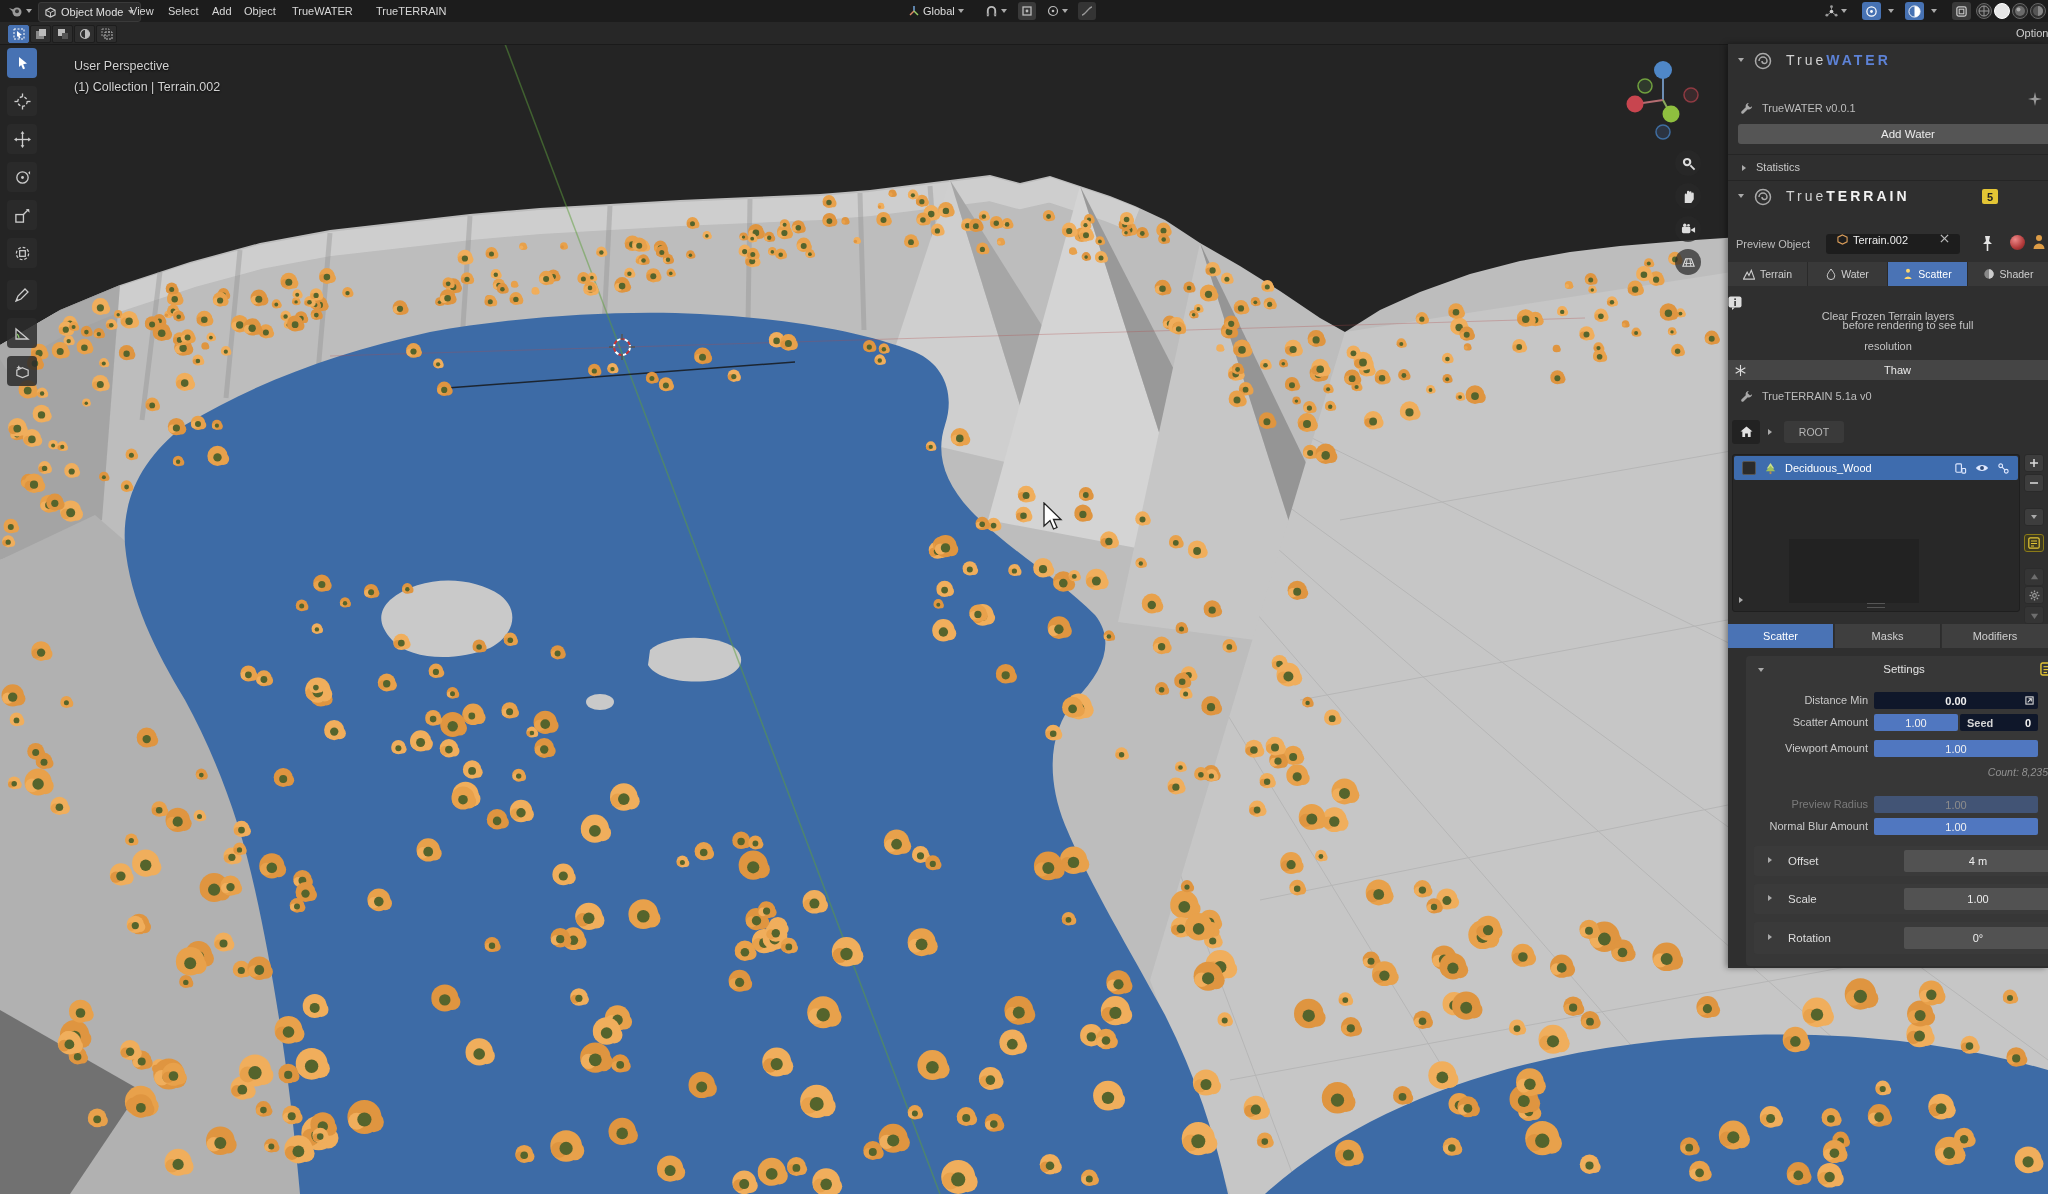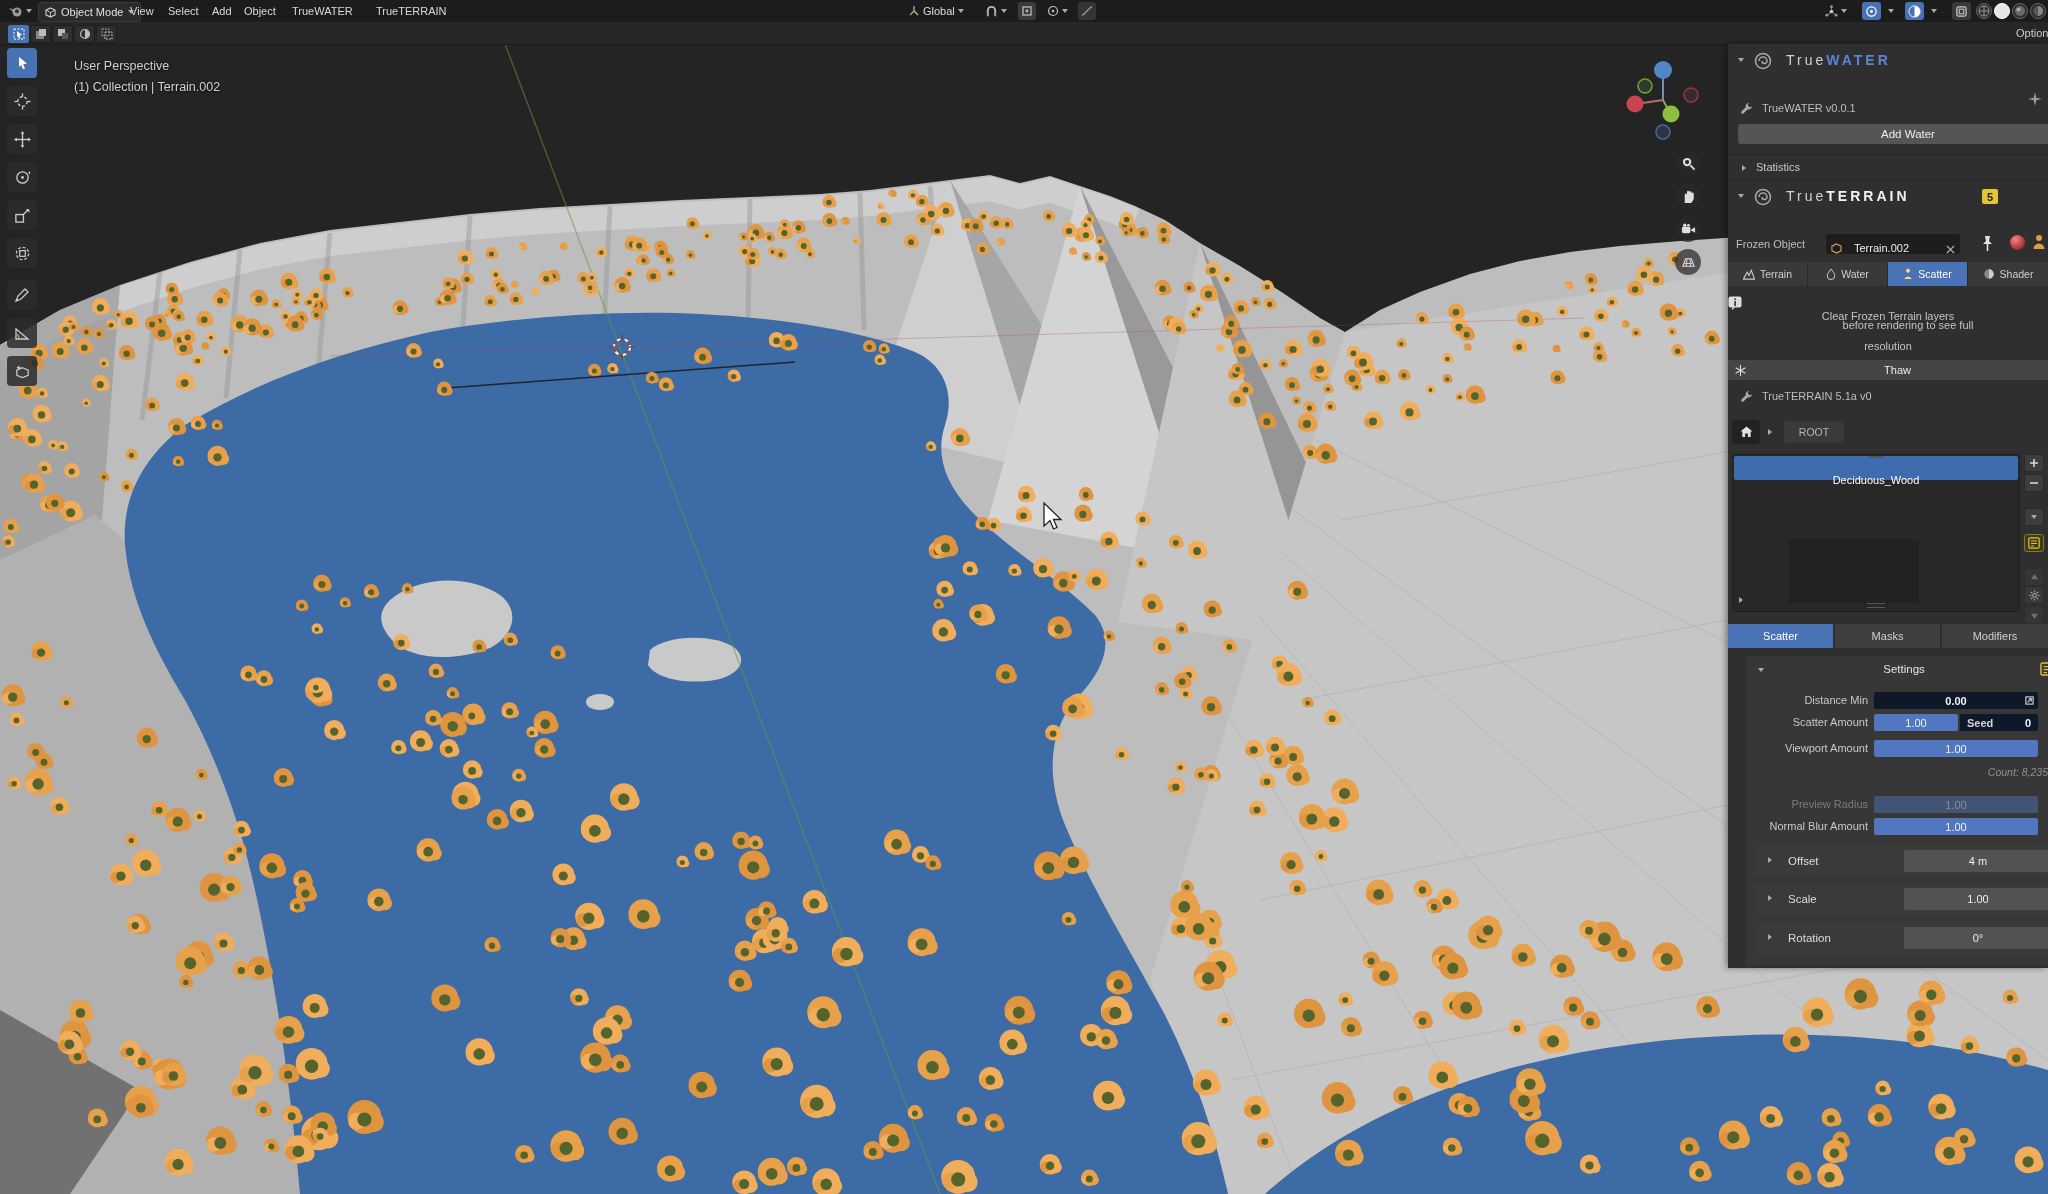--- a/index.html
+++ b/index.html
@@ -3930,22 +3930,22 @@
     <span class="chev p-abs" style="left:10px;top:150px;"></span>
     <svg class="p-abs" style="left:26px;top:144px;" width="18" height="18" viewBox="0 0 18 18">
       <circle cx="9" cy="9" r="7.5" fill="none" stroke="#aaa" stroke-width="1.5"></circle>
         <path d="M5,9 a4,4 0 0 1 8,0 a2.5,2.5 0 0 1 -5,0" fill="none" stroke="#aaa" stroke-width="1.5"></path>
     </svg>
     <div class="p-abs" style="left:58px;top:144px;font-size:14px;">
       <span class="spacey" style="color:#d2d2d2;">True</span><span class="spacey" style="color:#f2f2f2;font-weight:bold;">TERRAIN</span>
     </div>
     <div class="p-abs" style="left:254px;top:145px;width:16px;height:15px;background:#e3c535;border-radius:2px;color:#222;font-weight:bold;font-size:11px;display:flex;align-items:center;justify-content:center;">5</div>
 
-    <div class="p-abs" style="left:8px;top:194px;color:#bdbdbd;">Frozen Object</div>
-    <div class="p-abs" style="left:98px;top:190px;width:134px;height:20px;background:#1d1d1d;border-radius:3px;display:flex;align-items:flex-end;padding:0 5px;box-sizing:border-box;gap:12px;">
+    <div class="p-abs" style="left:8px;top:194px;color:#bdbdbd;">Preview Object</div>
+    <div class="p-abs" style="left:98px;top:190px;width:134px;height:20px;background:#1d1d1d;border-radius:3px;display:flex;align-items:flex-start;padding:0 11px;box-sizing:border-box;gap:5px;">
       <svg width="11" height="11" viewBox="0 0 12 12">
         <path d="M6,1 L11,3.5 L11,8.5 L6,11 L1,8.5 L1,3.5 Z" fill="none" stroke="#d89c5a" stroke-width="1.2"></path>
       </svg>
       <span style="flex:1;color:#ededed;">Terrain.002</span>
       <svg width="9" height="9" viewBox="0 0 10 10">
         <line x1="1" y1="1" x2="9" y2="9" stroke="#bbb" stroke-width="1.4"></line>
           <line x1="9" y1="1" x2="1" y2="9" stroke="#bbb" stroke-width="1.4"></line>
       </svg>
     </div>
     <svg class="p-abs" style="left:252px;top:191px;" width="15" height="17" viewBox="0 0 15 17">
@@ -4014,21 +4014,21 @@
 
     <div class="p-abs" style="left:4px;top:376px;width:28px;height:24px;background:#222;border-radius:3px;display:flex;align-items:center;justify-content:center;">
       <svg width="13" height="12" viewBox="0 0 14 13">
         <path d="M7,0.5 L13.5,6 L11.5,6 L11.5,12 L8.5,12 L8.5,8 L5.5,8 L5.5,12 L2.5,12 L2.5,6 L0.5,6 Z" fill="#e2e2e2"></path>
       </svg>
     </div>
     <span class="chev-r p-abs" style="left:40px;top:385px;"></span>
     <div class="p-abs" style="left:56px;top:377px;width:60px;height:22px;background:#3a3a3a;border-radius:3px;display:flex;align-items:center;justify-content:center;color:#b5b5b5;font-size:10.5px;">ROOT</div>
 
     <div class="p-abs" style="left:4px;top:410px;width:288px;height:158px;background:#282828;border:1px solid #1f1f1f;border-radius:3px;box-sizing:border-box;">
-      <div class="p-abs" style="left:1px;top:1px;width:284px;height:24px;background:#3e6cae;border-radius:2px;display:flex;align-items:center;gap:8px;padding:0 8px;box-sizing:border-box;flex-direction:column;">
+      <div class="p-abs" style="left:1px;top:1px;width:284px;height:24px;background:#3e6cae;border-radius:2px;display:flex;align-items:center;gap:8px;padding:0 8px;box-sizing:border-box;">
         <div style="width:12px;height:12px;background:#2b2b2b;border:1px solid #555;border-radius:2px;"></div>
         <svg width="13" height="13" viewBox="0 0 14 14">
           <path d="M7,1 L11,7 L3,7 Z" fill="#cde08a"></path>
             <path d="M7,4 L12,10 L2,10 Z" fill="#9fc05a"></path>
             <rect x="6" y="10" width="2" height="3" fill="#b58a55"></rect>
         </svg>
         <span style="flex:1;color:#fff;font-size:11px;">Deciduous_Wood</span>
         <svg width="13" height="13" viewBox="0 0 14 14">
           <rect x="2" y="2" width="6" height="9" rx="1" fill="none" stroke="#dfe8ff" stroke-width="1.2"></rect>
             <rect x="8.5" y="7" width="4" height="5" rx="1" fill="none" stroke="#dfe8ff" stroke-width="1.2"></rect>

